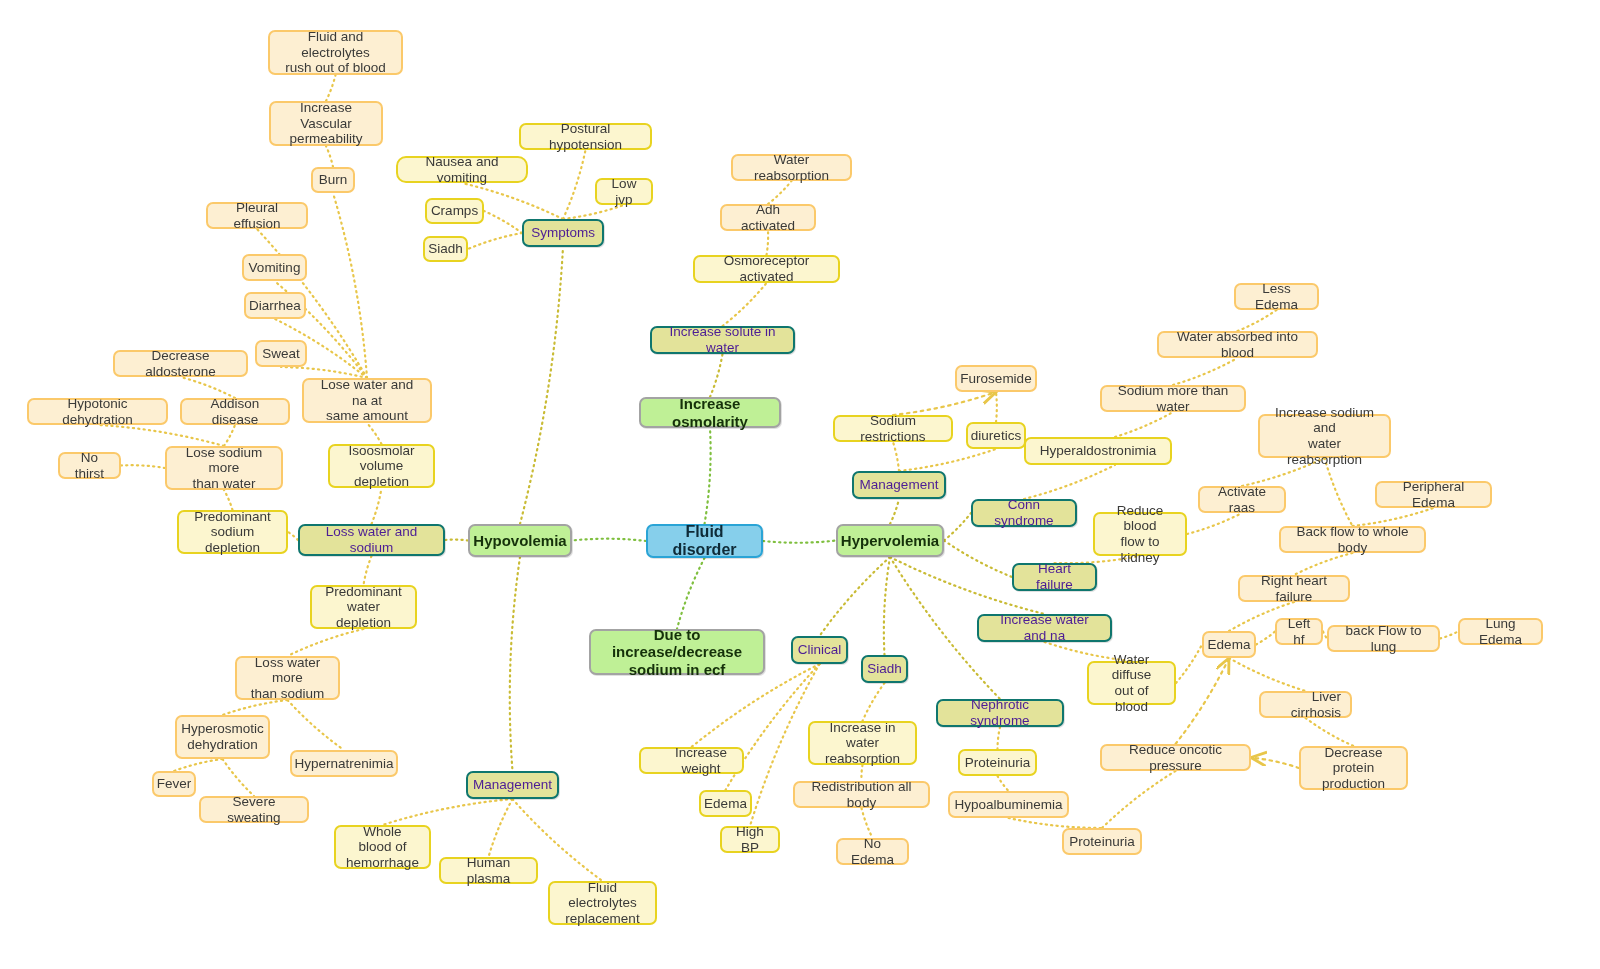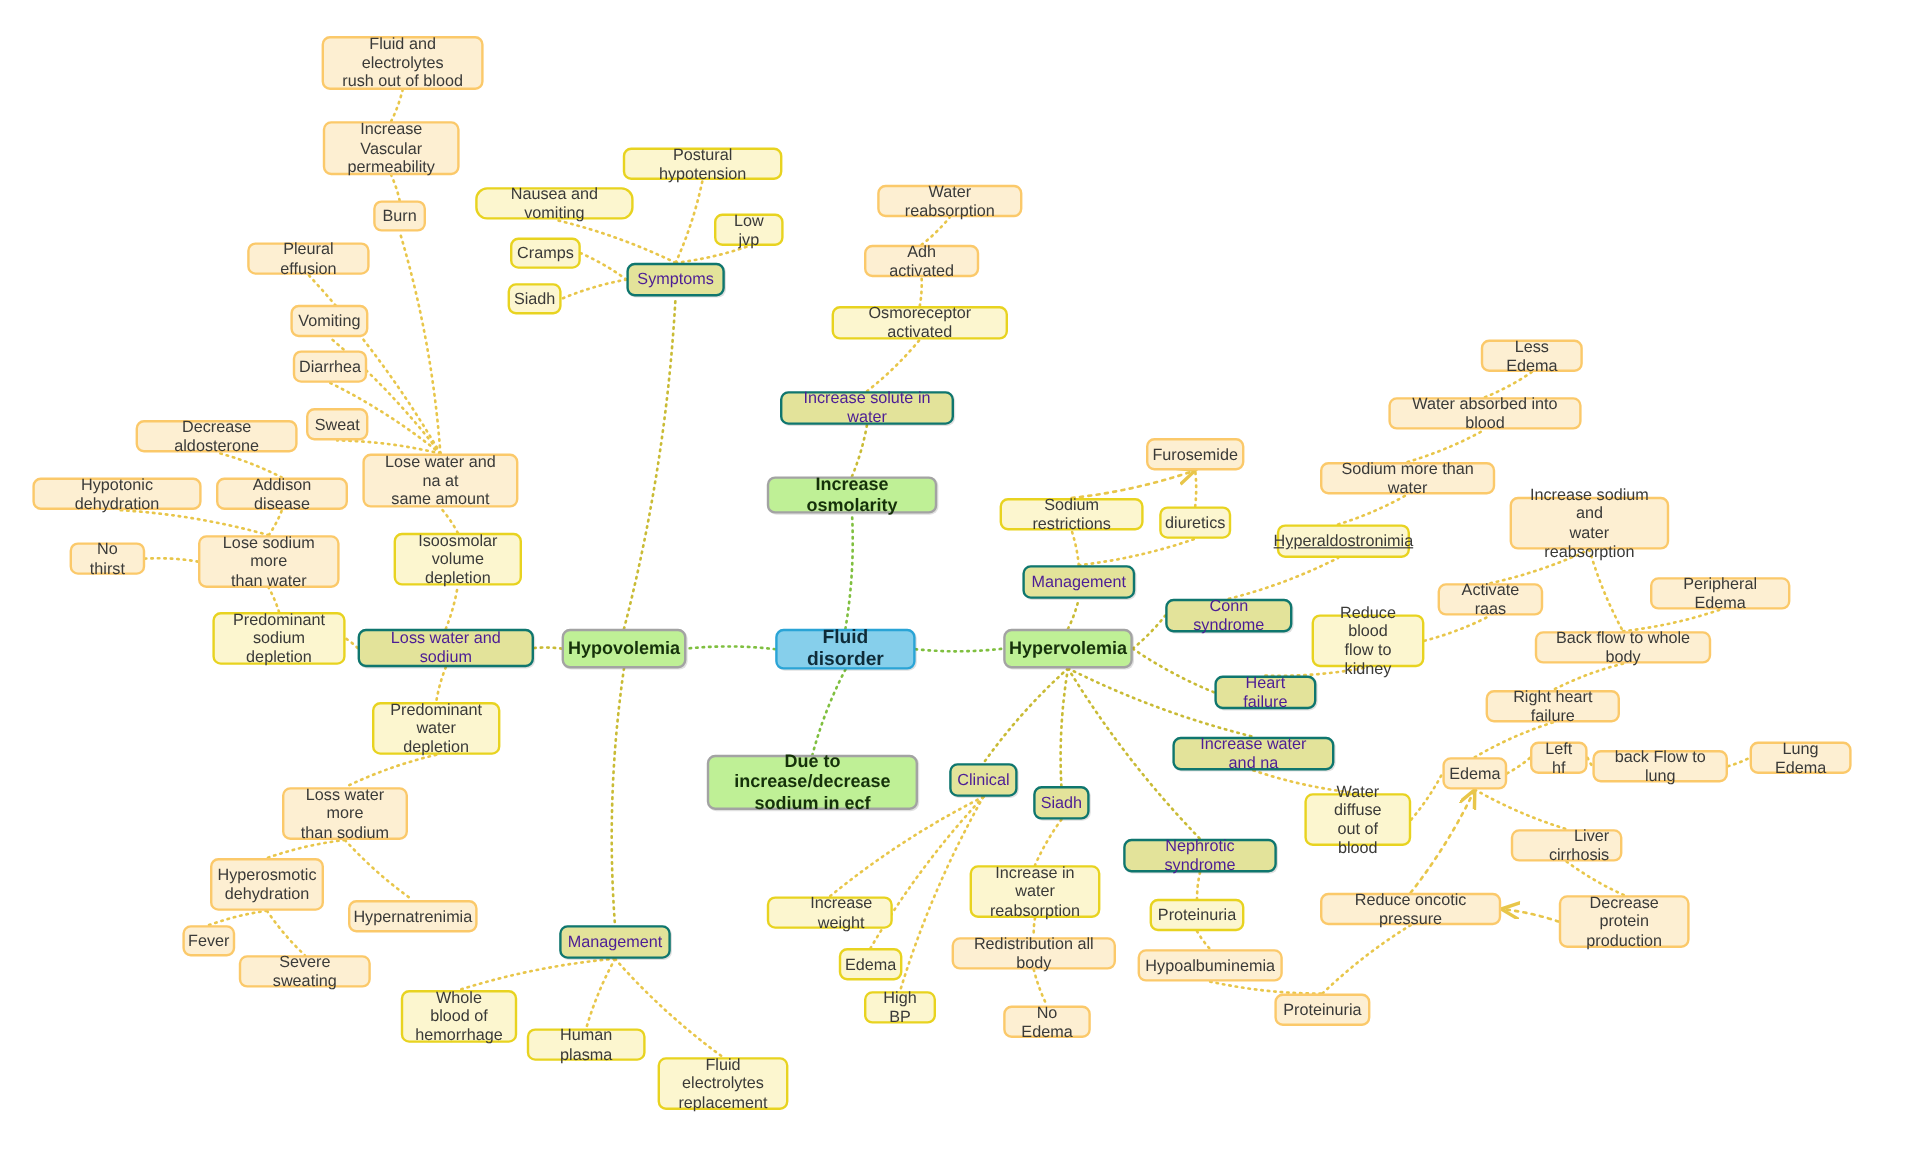--- a/index.html
+++ b/index.html
@@ -169,21 +169,21 @@
       <div class="node t-peach" style="left: 720px; top: 204px; width: 96px; height: 27px;">Adh activated</div>
       <div class="node t-cream" style="left: 693px; top: 255px; width: 147px; height: 28px;">Osmoreceptor activated</div>
       <div class="node t-cream" style="left: 334px; top: 825px; width: 97px; height: 44px;">Whole blood of
 hemorrhage</div>
       <div class="node t-cream" style="left: 439px; top: 857px; width: 99px; height: 27px;">Human plasma</div>
       <div class="node t-cream" style="left: 548px; top: 881px; width: 109px; height: 44px;">Fluid electrolytes
 replacement</div>
       <div class="node t-cream" style="left: 833px; top: 415px; width: 120px; height: 27px;">Sodium restrictions</div>
       <div class="node t-peach" style="left: 955px; top: 365px; width: 82px; height: 27px;">Furosemide</div>
       <div class="node t-cream" style="left: 966px; top: 422px; width: 60px; height: 27px;">diuretics</div>
-      <div class="node t-cream" style="left: 1064px; top: 437px; width: 111px; height: 28px; text-decoration: underline;">Hyperaldostronimia</div>
+      <div class="node t-cream" style="left: 1024px; top: 437px; width: 148px; height: 28px;">Hyperaldostronimia</div>
       <div class="node t-peach" style="left: 1100px; top: 385px; width: 146px; height: 27px;">Sodium more than water</div>
       <div class="node t-peach" style="left: 1157px; top: 331px; width: 161px; height: 27px;">Water absorbed into blood</div>
       <div class="node t-peach" style="left: 1234px; top: 283px; width: 85px; height: 27px;">Less Edema</div>
       <div class="node t-cream" style="left: 1093px; top: 512px; width: 94px; height: 44px;">Reduce blood
 flow to kidney</div>
       <div class="node t-peach" style="left: 1198px; top: 486px; width: 88px; height: 27px;">Activate raas</div>
       <div class="node t-peach" style="left: 1258px; top: 414px; width: 133px; height: 44px;">Increase sodium and
 water reabsorption</div>
       <div class="node t-peach" style="left: 1375px; top: 481px; width: 117px; height: 27px;">Peripheral Edema</div>
       <div class="node t-peach" style="left: 1279px; top: 526px; width: 147px; height: 27px;">Back flow to whole body</div>

